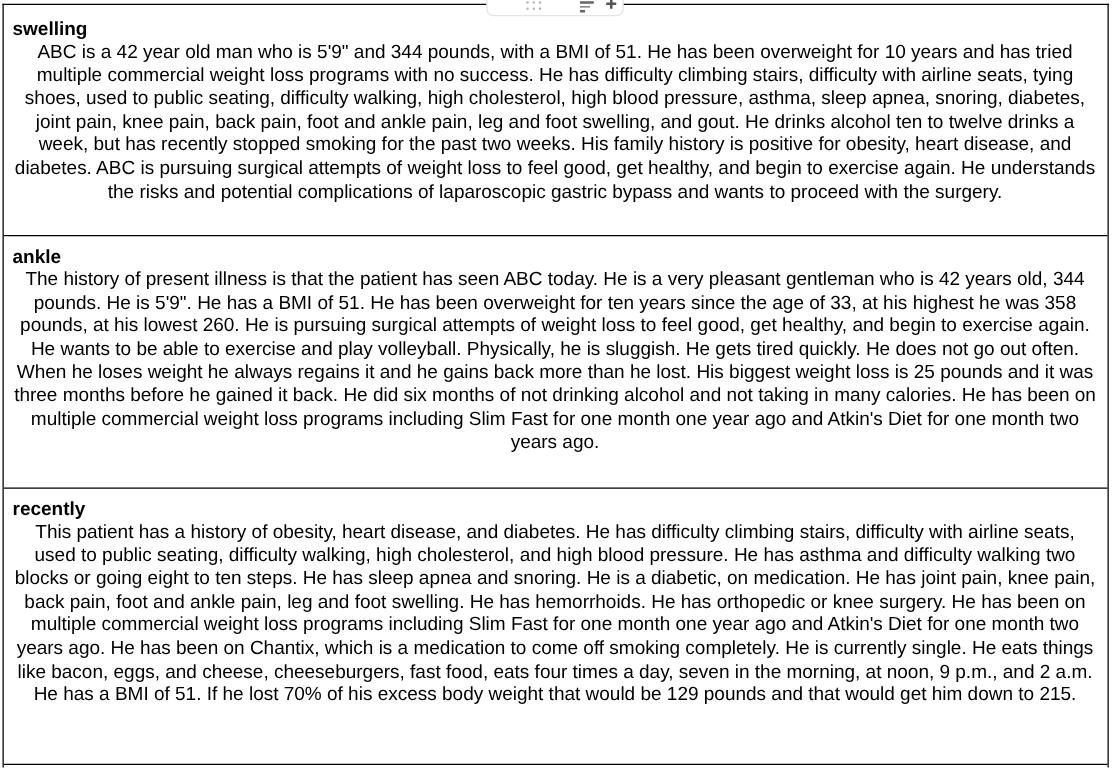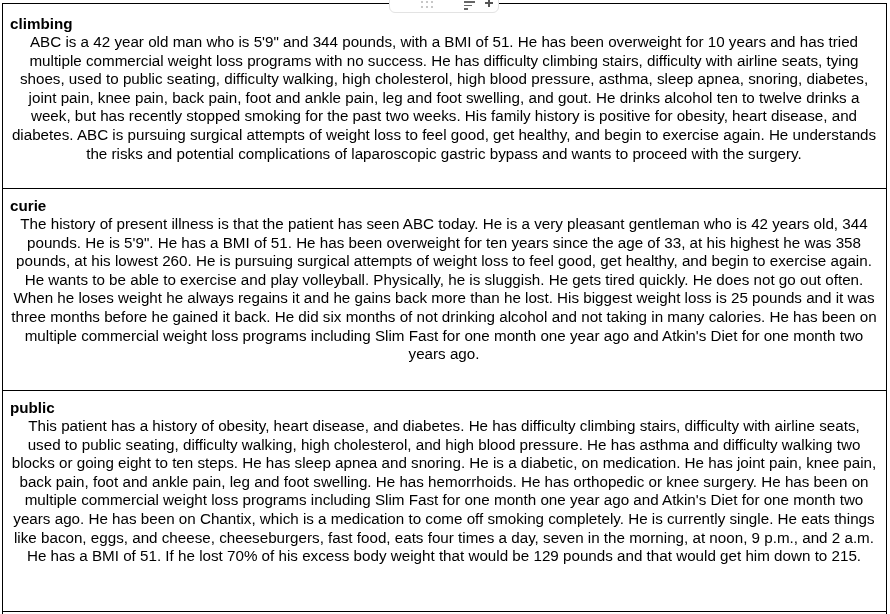--- a/index.html
+++ b/index.html
@@ -125,25 +125,25 @@
   <div class="sort-icon">
     <i></i>
       <i></i>
       <i></i>
   </div>
   <div class="add-icon"></div>
 </div>
 
 <div class="table">
   <div class="row row-1">
-    <div class="name">climbing</div>
+    <div class="name">swelling</div>
     <div class="text">ABC is a 42 year old man who is 5'9" and 344 pounds, with a BMI of 51. He has been overweight for 10 years and has tried multiple commercial weight loss programs with no success. He has difficulty climbing stairs, difficulty with airline seats, tying shoes, used to public seating, difficulty walking, high cholesterol, high blood pressure, asthma, sleep apnea, snoring, diabetes, joint pain, knee pain, back pain, foot and ankle pain, leg and foot swelling, and gout. He drinks alcohol ten to twelve drinks a week, but has recently stopped smoking for the past two weeks. His family history is positive for obesity, heart disease, and diabetes. ABC is pursuing surgical attempts of weight loss to feel good, get healthy, and begin to exercise again. He understands the risks and potential complications of laparoscopic gastric bypass and wants to proceed with the surgery.</div>
   </div>
   <div class="row row-2">
-    <div class="name">curie</div>
+    <div class="name">ankle</div>
     <div class="text">The history of present illness is that the patient has seen ABC today. He is a very pleasant gentleman who is 42 years old, 344 pounds. He is 5'9". He has a BMI of 51. He has been overweight for ten years since the age of 33, at his highest he was 358 pounds, at his lowest 260. He is pursuing surgical attempts of weight loss to feel good, get healthy, and begin to exercise again. He wants to be able to exercise and play volleyball. Physically, he is sluggish. He gets tired quickly. He does not go out often. When he loses weight he always regains it and he gains back more than he lost. His biggest weight loss is 25 pounds and it was three months before he gained it back. He did six months of not drinking alcohol and not taking in many calories. He has been on multiple commercial weight loss programs including Slim Fast for one month one year ago and Atkin's Diet for one month two years ago.</div>
   </div>
   <div class="row row-3">
-    <div class="name">public</div>
+    <div class="name">recently</div>
     <div class="text">This patient has a history of obesity, heart disease, and diabetes. He has difficulty climbing stairs, difficulty with airline seats, used to public seating, difficulty walking, high cholesterol, and high blood pressure. He has asthma and difficulty walking two blocks or going eight to ten steps. He has sleep apnea and snoring. He is a diabetic, on medication. He has joint pain, knee pain, back pain, foot and ankle pain, leg and foot swelling. He has hemorrhoids. He has orthopedic or knee surgery. He has been on multiple commercial weight loss programs including Slim Fast for one month one year ago and Atkin's Diet for one month two years ago. He has been on Chantix, which is a medication to come off smoking completely. He is currently single. He eats things like bacon, eggs, and cheese, cheeseburgers, fast food, eats four times a day, seven in the morning, at noon, 9 p.m., and 2 a.m. He has a BMI of 51. If he lost 70% of his excess body weight that would be 129 pounds and that would get him down to 215.</div>
   </div>
   <div class="row row-4"></div>
 </div>
 
 </body></html>

